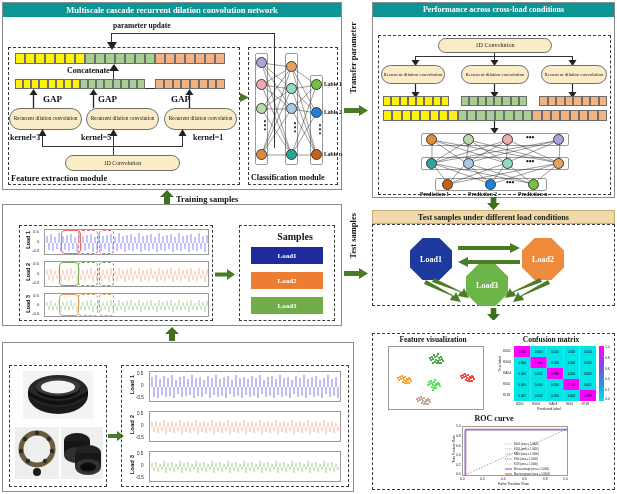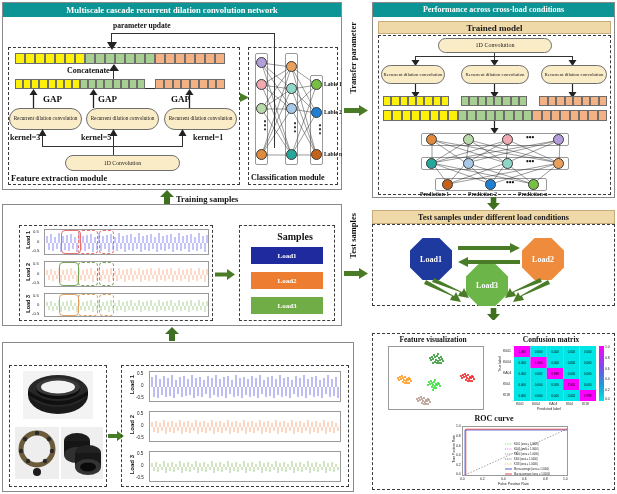--- a/index.html
+++ b/index.html
@@ -931,21 +931,20 @@
 </svg>
 
 <div class="vtext" style="left:348px; top:213px; font-size:8.5px;">Test samples</div>
 <svg style="position:absolute;left:344px;top:268px;" width="24" height="11" viewBox="0 0 24 11">
   <path d="M0 3 L15 3 L15 0 L24 5.5 L15 11 L15 8 L0 8 Z" fill="#4a7c28"></path>
 </svg>
 
 <div class="panel" style="left:372px; top:2px; width:243px; height:196px;">
   <div class="hdr-teal" style="position:absolute;left:0;top:0;width:100%;height:14px;font-size:8px;line-height:14px;">Performance across cross-load conditions</div>
 
-  <div class="hdr-beige" style="position:absolute;left:5px;top:18px;width:233px;height:13px;font-size:9px;line-height:13px;border:1px solid #c7ab78;">Trained model</div>
 
   <div class="dashed" style="left:5px; top:32px; width:233px; height:160px;"></div>
 
   <div class="pill" style="left:65px; top:35px; width:114px; height:15px; font-size:6px;">
     <span>1D Convolution</span>
   </div>
 
   <div class="thinline" style="left:42px; top:53px; width:158px; height:1.1px;"></div>
   <div class="thinline" style="left:121px; top:50px; width:1.1px; height:4px;"></div>
   <div class="thinline" style="left:42px; top:53px; width:1.1px; height:6px;"></div>

